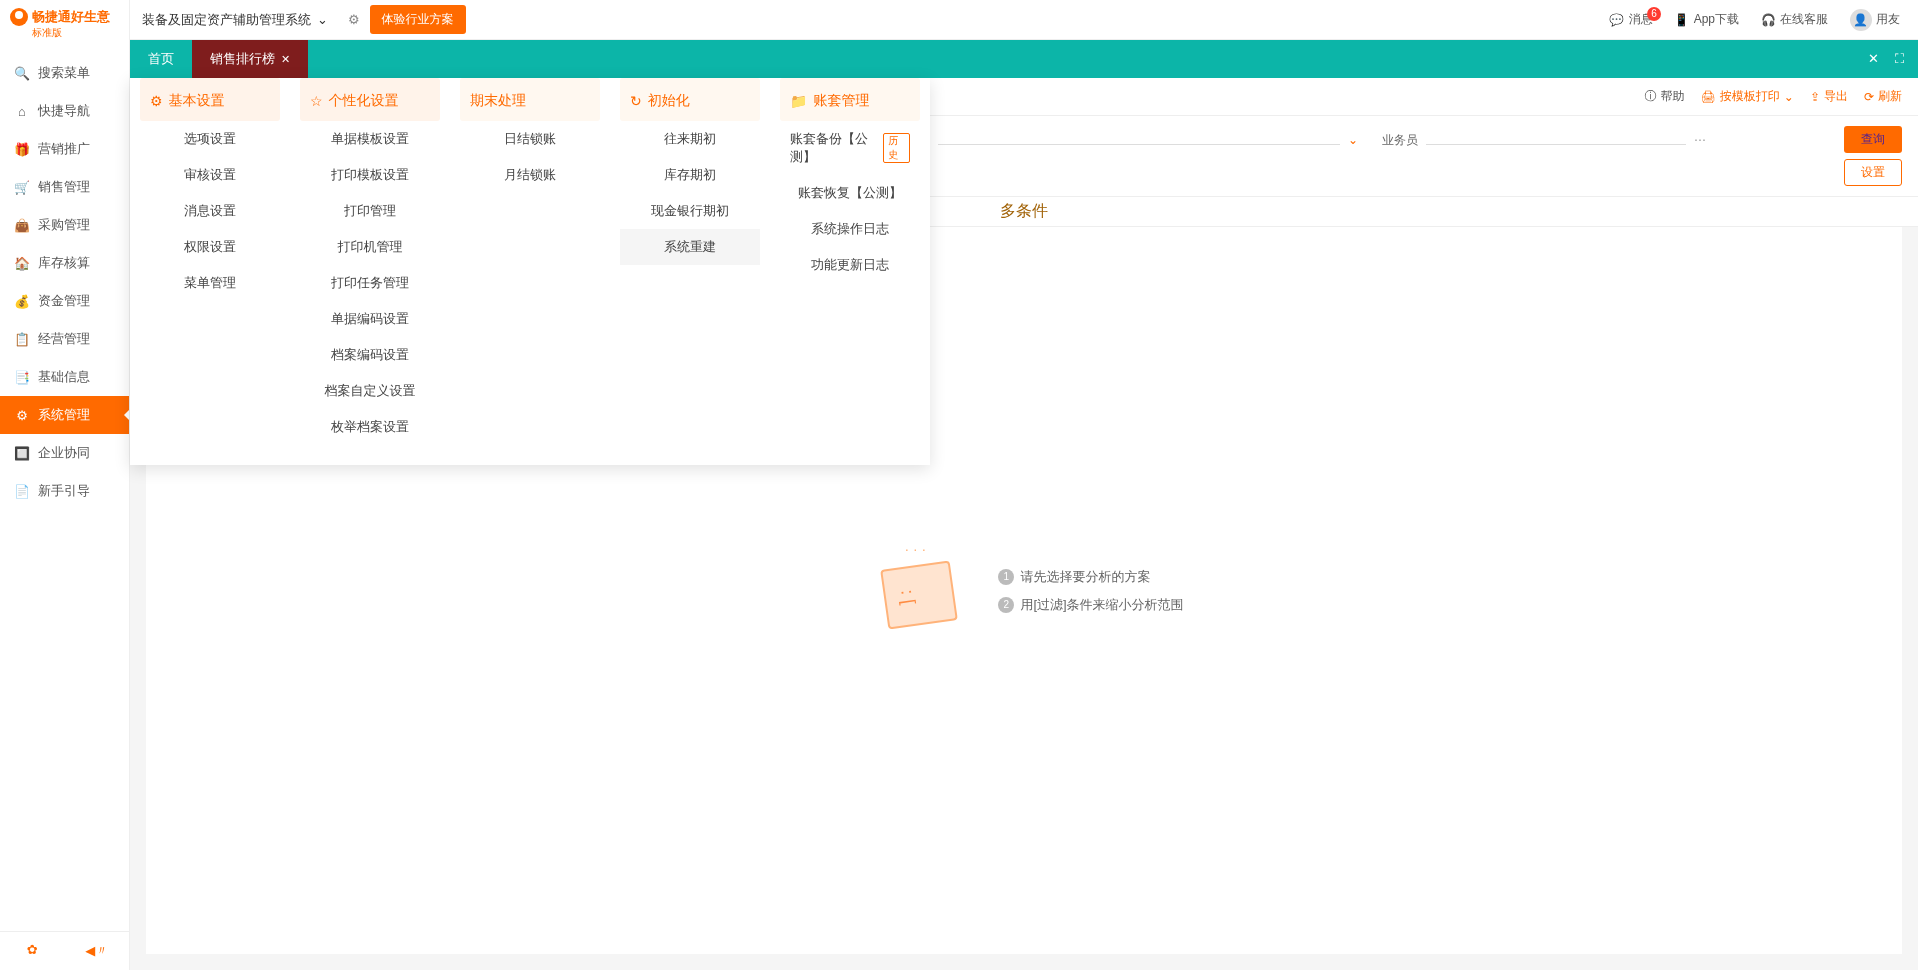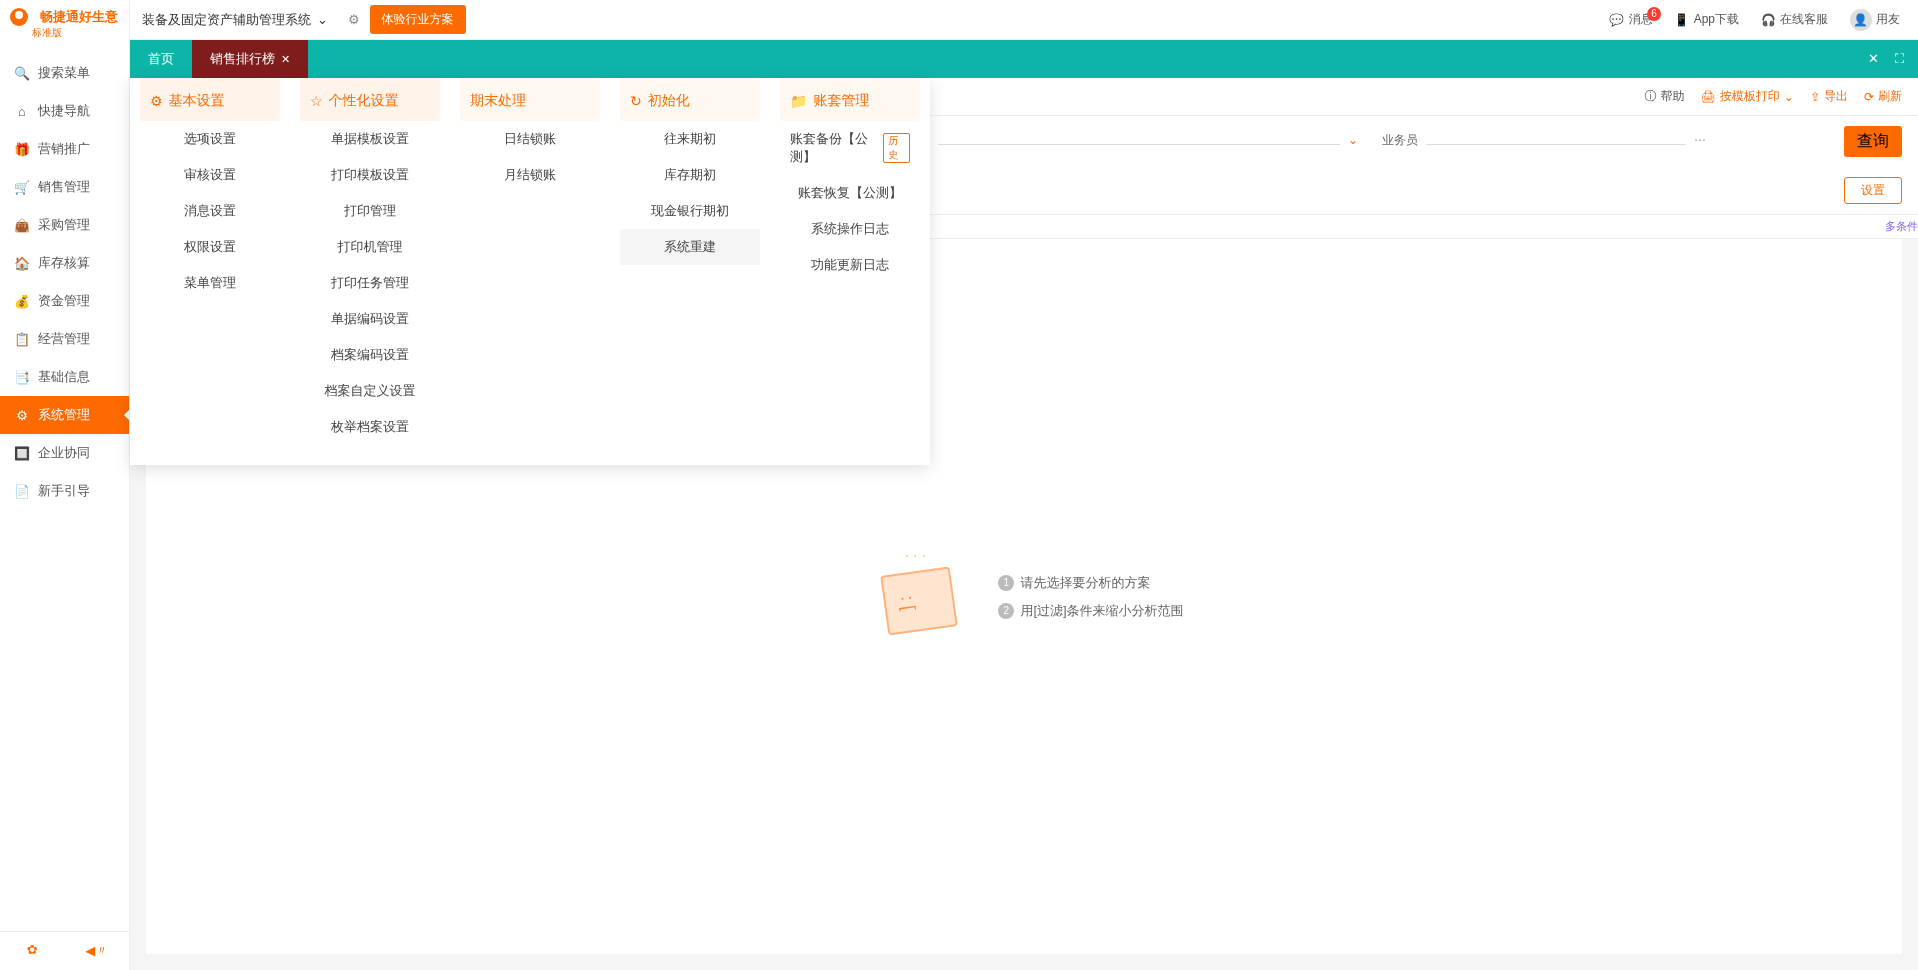--- a/index.html
+++ b/index.html
@@ -2,21 +2,21 @@
 <html><head>
 <meta charset="utf-8">
 <style>
 * { margin: 0; padding: 0; box-sizing: border-box; font-family: "Microsoft YaHei", Arial, sans-serif; }
 body { background: #f5f5f5; font-size: 13px; color: #333; overflow: hidden; }
 .app { display: flex; height: 100vh; }
 
 
 .sidebar { width: 130px; background: #fff; border-right: 1px solid #eee; display: flex; flex-direction: column; }
 .logo { padding: 8px 10px; display: flex; flex-direction: column; align-items: flex-start; }
-.logo-row { display: flex; align-items: center; gap: 12px; }
+.logo-row { display: flex; align-items: center; gap: 4px; }
 .logo-mark { width: 18px; height: 18px; background: #ff6a00; border-radius: 50%; position: relative; }
 .logo-mark::after { content: ""; position: absolute; width: 8px; height: 8px; background: #fff; border-radius: 50%; top: 3px; left: 5px; }
 .logo-text { color: #ff6a00; font-weight: bold; font-size: 13px; }
 .logo-sub { color: #ff6a00; font-size: 10px; margin-left: 22px; }
 .nav { flex: 1; padding-top: 6px; }
 .nav-item { display: flex; align-items: center; gap: 8px; padding: 10px 14px; cursor: pointer; color: #555; font-size: 13px; }
 .nav-item.active { background: #ff6a00; color: #fff; position: relative; }
 .nav-item.active::after { content: ""; position: absolute; right: 0; top: 50%; transform: translateY(-50%); border: 5px solid transparent; border-right-color: #fff; }
 .nav-ico { width: 16px; height: 16px; display: inline-flex; align-items: center; justify-content: center; }
 .sidebar-footer { display: flex; border-top: 1px solid #eee; }
@@ -50,24 +50,24 @@
 .filter-row { background: #fff; padding: 10px 16px; display: flex; align-items: flex-start; gap: 16px; border-bottom: 1px solid #eee; position: relative; }
 .filter-fields { flex: 1; display: flex; flex-wrap: wrap; gap: 12px 24px; }
 .ffield { display: flex; align-items: center; gap: 8px; font-size: 12px; color: #555; }
 .ffield label { min-width: 36px; text-align: right; color: #666; }
 .finput { border: none; border-bottom: 1px solid #ddd; padding: 4px 6px; min-width: 260px; font-size: 12px; display: flex; align-items: center; gap: 6px; }
 .tag { background: #eef6f6; border: 1px solid #b4e0dc; padding: 1px 6px; border-radius: 2px; font-size: 11px; color: #333; display: inline-flex; align-items: center; gap: 4px; }
 .tag .x { cursor: pointer; color: #888; font-size: 10px; }
 .dots { color: #999; cursor: pointer; }
 .chev { color: #ff6a00; cursor: pointer; }
 .filter-actions { display: flex; flex-direction: column; gap: 6px; }
-.btn-primary { background: #ff6a00; color: #000000; border: none; padding: 5px 0; border-radius: 3px; font-size: 16px; cursor: pointer; }
-.btn-outline { background: #fff; color: #ff6a00; border: 1px solid #ff6a00; padding: 4px 16px; border-radius: 3px; font-size: 12px; cursor: pointer; margin-top: 14px; }
-
-.more-bar { text-align: right; padding: 4px 0; background: #fff; font-size: 11px; color: #8b5cf6; cursor: pointer; border-bottom: 1px solid #eee; }
+.btn-primary { background: #ff6a00; color: #4c1d95; border: none; padding: 5px 0; border-radius: 3px; font-size: 12px; cursor: pointer; }
+.btn-outline { background: #fff; color: #ff6a00; border: 1px solid #ff6a00; padding: 4px 16px; border-radius: 3px; font-size: 12px; cursor: pointer; }
+
+.more-bar { text-align: center; padding: 4px 0; background: #fff; font-size: 16px; color: #a16207; cursor: pointer; border-bottom: 1px solid #eee; }
 
 
 .content { flex: 1; background: #fff; margin: 0 16px 16px; display: flex; align-items: center; justify-content: center; }
 .empty { display: flex; align-items: center; gap: 24px; }
 .empty-img { width: 110px; height: 100px; position: relative; }
 .empty-box { position: absolute; width: 70px; height: 60px; background: #ffe4d0; border: 2px solid #ffb37a; transform: rotate(-8deg); left: 20px; top: 24px; border-radius: 4px; }
 .empty-box::after { content: ": ["; position: absolute; top: 18px; left: 14px; color: #ff8c42; font-size: 18px; transform: rotate(90deg); }
 .empty-dots { position: absolute; top: 0; left: 40px; color: #ffb37a; font-size: 14px; }
 .empty-steps { display: flex; flex-direction: column; gap: 10px; font-size: 13px; color: #666; }
 .step { display: flex; align-items: center; gap: 6px; }

